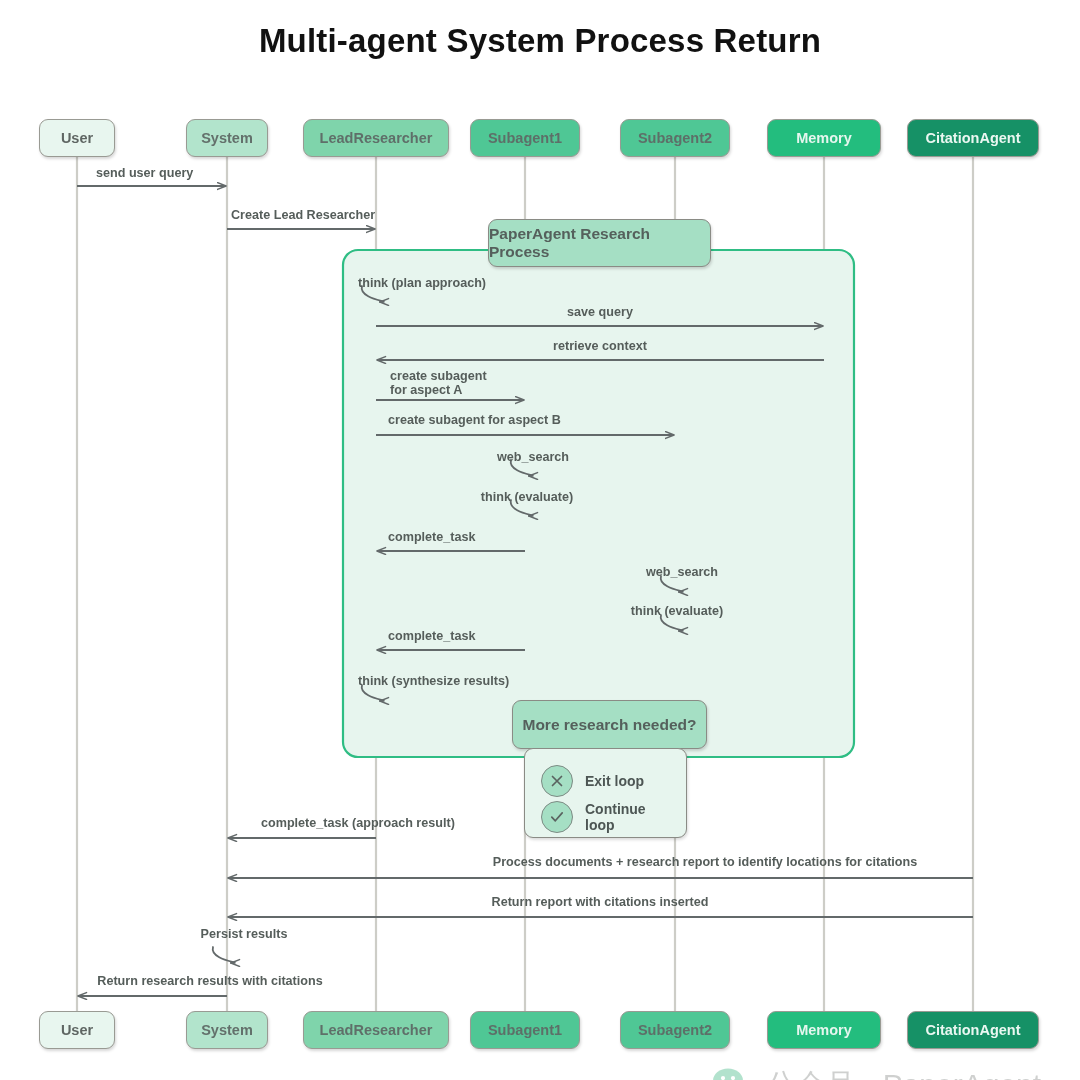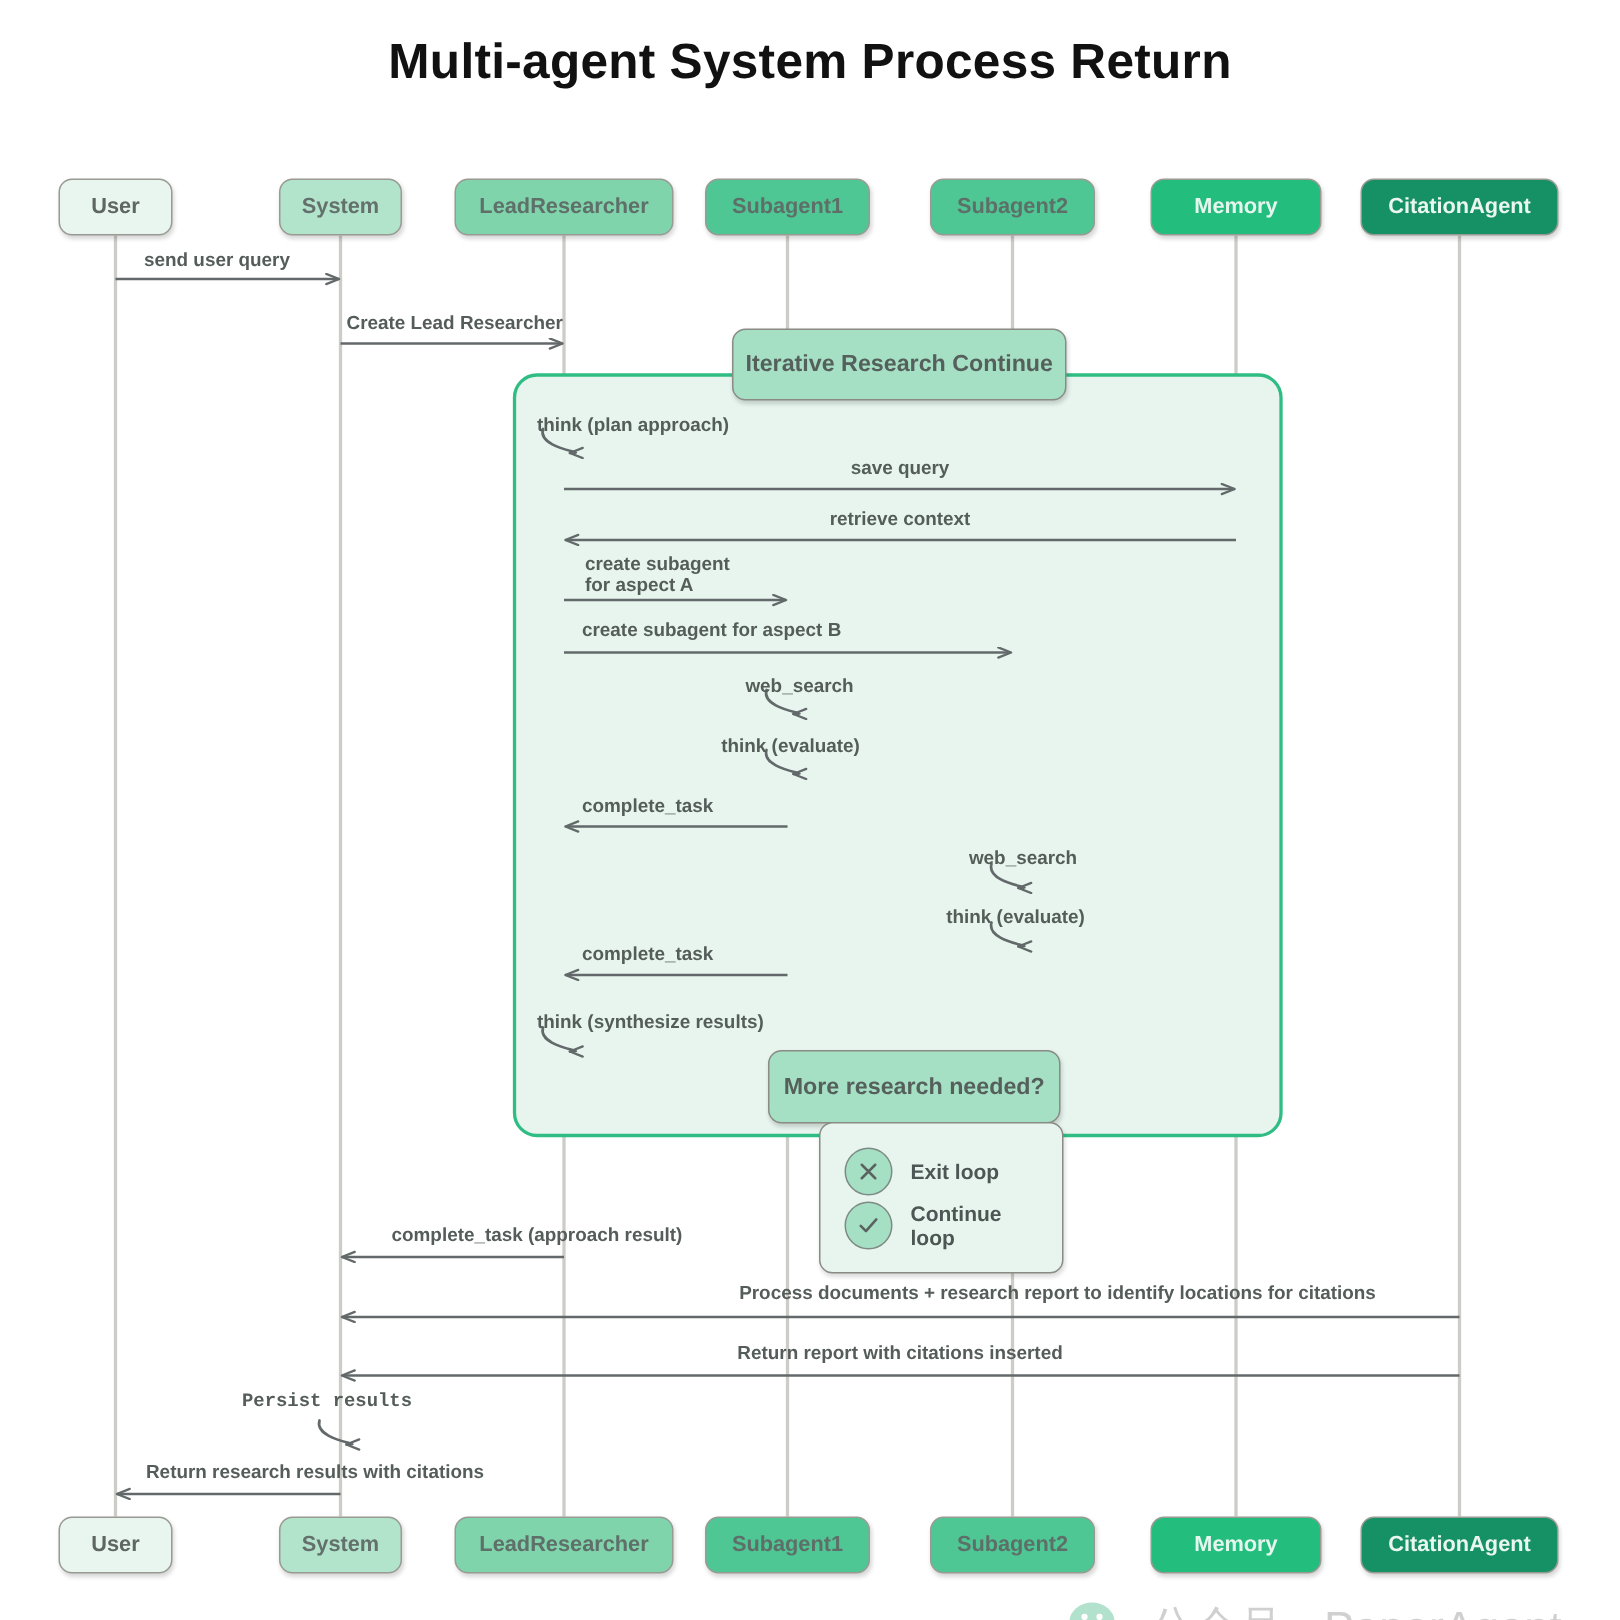--- a/index.html
+++ b/index.html
@@ -198,28 +198,28 @@
       </div>
       <div class="actor-box" style="left: 767px; top: 1011px; width: 114px; height: 38px; background: rgb(35, 189, 126); color: rgb(229, 246, 238);">
         <span>Memory</span>
       </div>
       <div class="actor-box" style="left: 907px; top: 1011px; width: 132px; height: 38px; background: rgb(22, 145, 102); color: rgb(234, 247, 241);">
         <span>CitationAgent</span>
       </div>
     </div>
 
   <div class="loop-title-box" id="loop-title" style="left: 488px; top: 219px; width: 223px; height: 48px;">
-    <span>Iterative Research Continue</span>
+    <span>PaperAgent Research Process</span>
   </div>
 
   <div class="loop-title-box" id="decision-question" style="left: 512px; top: 700px; width: 195px; height: 49px;">
     <span>More research needed?</span>
   </div>
 
-  <div class="decision-box" id="decision-options" style="left: 546px; top: 748px; width: 163px; height: 101px;">
+  <div class="decision-box" id="decision-options" style="left: 524px; top: 748px; width: 163px; height: 90px;">
       <div class="decision-row">
         <div class="decision-icon">
           <svg width="18" height="18" viewBox="0 0 18 18">
             <path d="M4.5,4.5 L13.5,13.5 M13.5,4.5 L4.5,13.5" fill="none" stroke="#5a6360" stroke-width="1.7" stroke-linecap="round" stroke-linejoin="round"></path>
           </svg>
         </div>
         <span class="decision-label">Exit loop</span>
       </div>
       <div class="decision-row">
         <div class="decision-icon">
@@ -243,21 +243,21 @@
       <div class="msg-label center" style="left: 533px; top: 450px;">web_search</div>
       <div class="msg-label center" style="left: 527px; top: 490px;">think (evaluate)</div>
       <div class="msg-label" style="left: 388px; top: 530px;">complete_task</div>
       <div class="msg-label center" style="left: 682px; top: 565px;">web_search</div>
       <div class="msg-label center" style="left: 677px; top: 604px;">think (evaluate)</div>
       <div class="msg-label" style="left: 388px; top: 629px;">complete_task</div>
       <div class="msg-label" style="left: 358px; top: 674px;">think (synthesize results)</div>
       <div class="msg-label" style="left: 261px; top: 816px;">complete_task (approach result)</div>
       <div class="msg-label center" style="left: 705px; top: 855px;">Process documents + research report to identify locations for citations</div>
       <div class="msg-label center" style="left: 600px; top: 895px;">Return report with citations inserted</div>
-      <div class="msg-label center" style="left: 218px; top: 927px; font-family: Liberation Mono, monospace;">Persist results</div>
+      <div class="msg-label center" style="left: 244px; top: 927px;">Persist results</div>
       <div class="msg-label center" style="left: 210px; top: 974px;">Return research results with citations</div>
     </div>
 
   <div class="watermark" id="watermark" style="left: 712px; top: 1017px;">
     <svg width="44" height="38" viewBox="0 0 44 38">
       <ellipse cx="16" cy="14" rx="15" ry="12.6" fill="#1aa86a"></ellipse>
       <path d="M7 24 L4 31 L12 27 Z" fill="#1aa86a"></path>
       <circle cx="11" cy="11" r="2.1" fill="#ffffff"></circle>
       <circle cx="21" cy="11" r="2.1" fill="#ffffff"></circle>
       <ellipse cx="30" cy="24" rx="12.5" ry="10.5" fill="#1aa86a"></ellipse>

